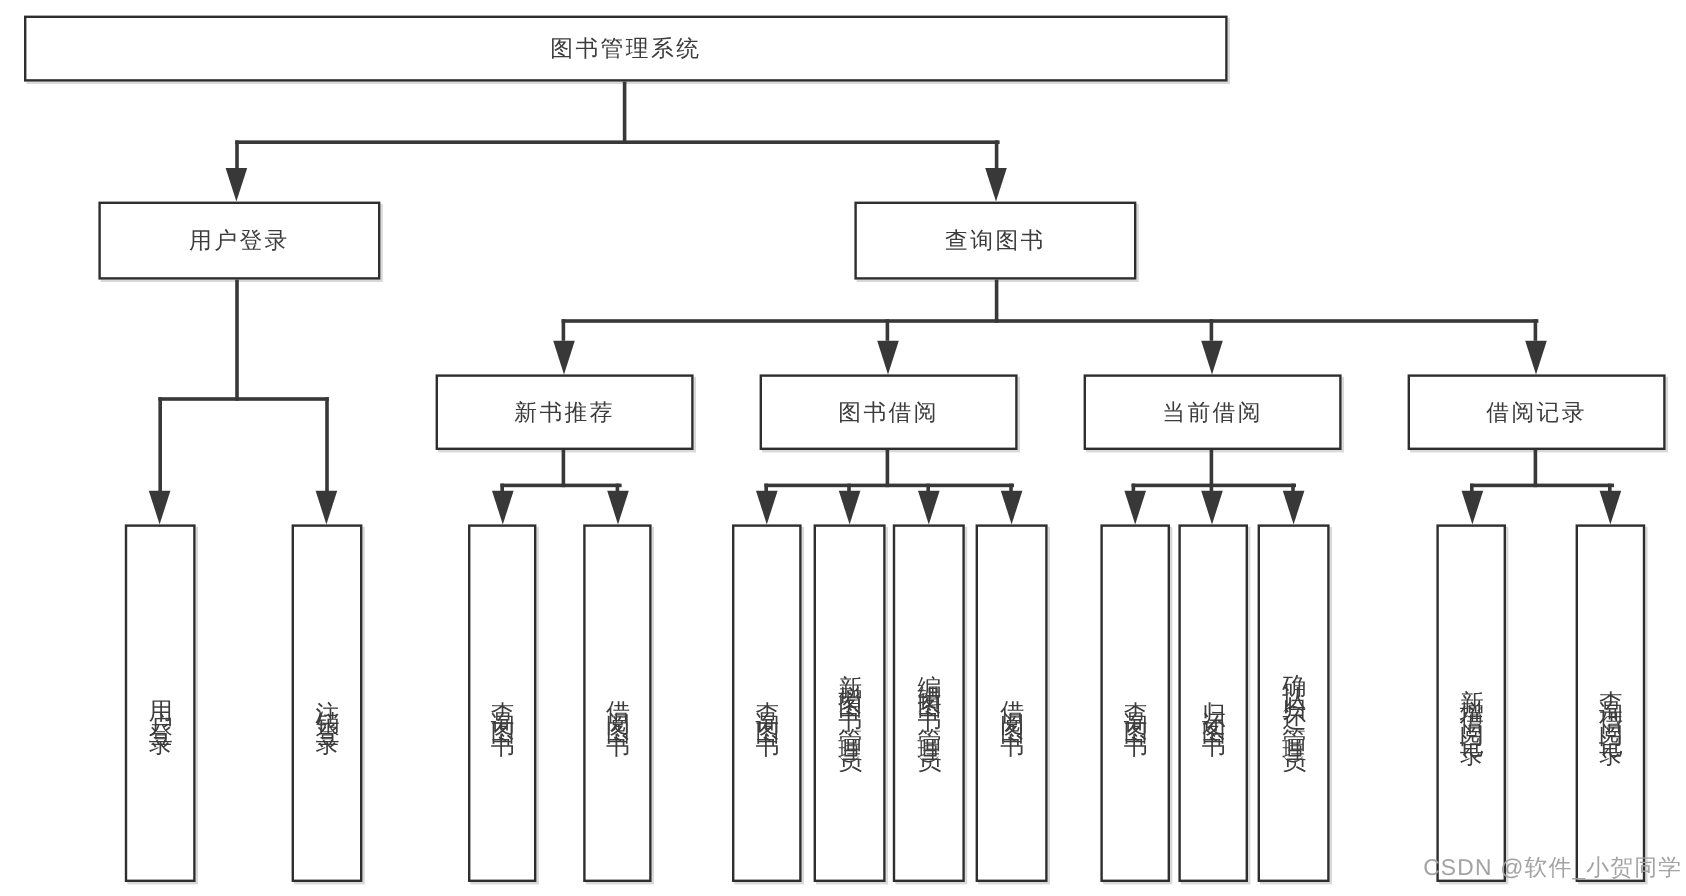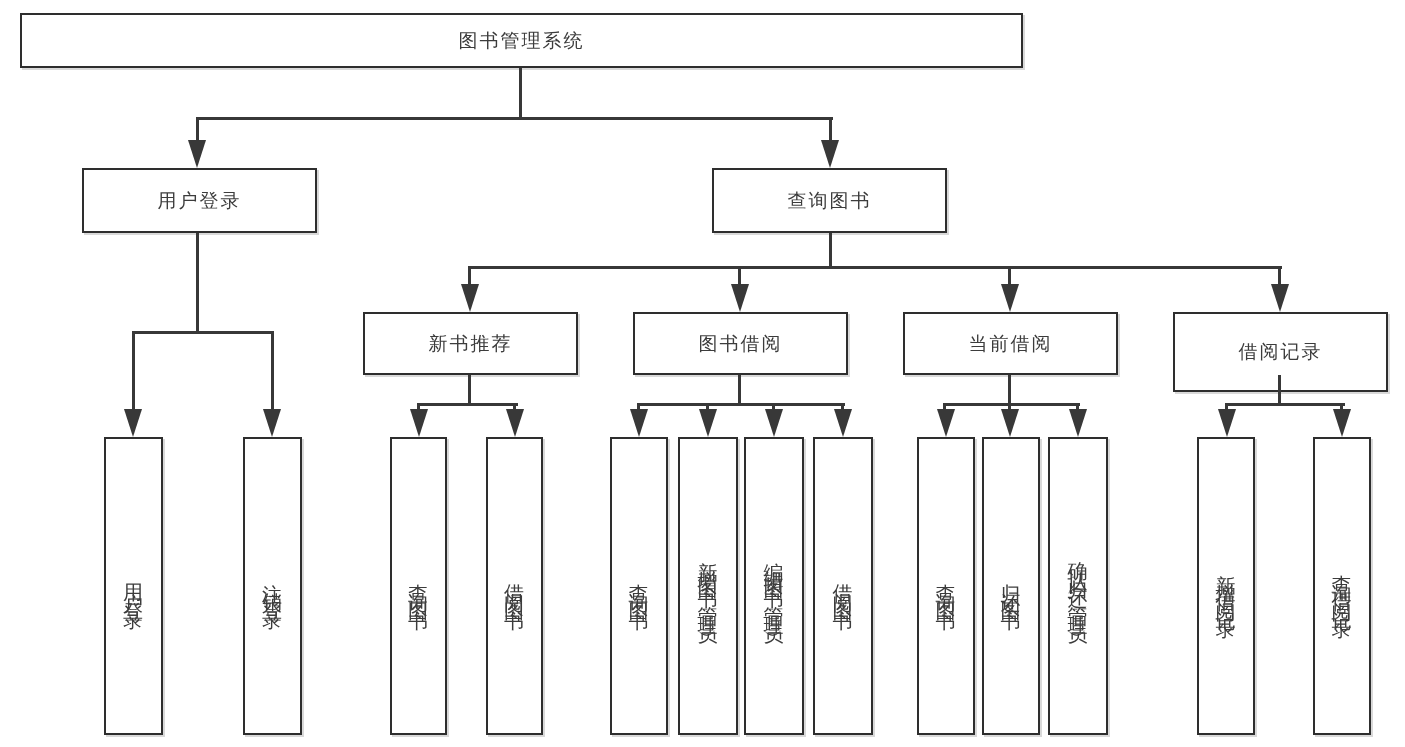--- a/index.html
+++ b/index.html
@@ -29,21 +29,21 @@
     letter-spacing:9px;
     line-height:1;
     white-space:nowrap;
   }
   #bx-root {left:20px;  top:13px;  width:1003px; height:55px;}
   #bx-login{left:82px;  top:168px; width:235px;  height:65px;}
   #bx-mgmt {left:712px; top:168px; width:235px;  height:65px;}
   #bx-nb   {left:363px; top:312px; width:215px;  height:63px;}
   #bx-bw   {left:633px; top:312px; width:215px;  height:63px;}
   #bx-cur  {left:903px; top:312px; width:215px;  height:63px;}
-  #bx-rec  {left:1173px;top:312px; width:215px;  height:80px;}
+  #bx-rec  {left:1173px;top:312px; width:215px;  height:63px;}
   .leaf{top:437px;height:298px;}
   #lf-login1{left:104px;width:59px;}
   #lf-login2{left:243px;width:59px;}
   #lf-nb1 {left:390px; width:57px;}
   #lf-nb2 {left:486px; width:57px;}
   #lf-bw1 {left:610px; width:58px;}
   #lf-bw2 {left:678px; width:60px;}
   #lf-bw3 {left:744px; width:60px;}
   #lf-bw4 {left:813px; width:60px;}
   #lf-cur1{left:917px; width:58px;}
@@ -252,14 +252,15 @@
   <div class="ln v" id="ln-cur-d3"></div>
   <div class="ar" id="ar-cur-3"></div>
 
   <div class="ln v" id="ln-rec-v"></div>
   <div class="ln h" id="ln-rec-h"></div>
   <div class="ln v" id="ln-rec-d1"></div>
   <div class="ar" id="ar-rec-1"></div>
   <div class="ln v" id="ln-rec-d2"></div>
   <div class="ar" id="ar-rec-2"></div>
 
+  <div class="watermark">CSDN @软件_小贺同学</div>
 
 </div>
 
 </body></html>

